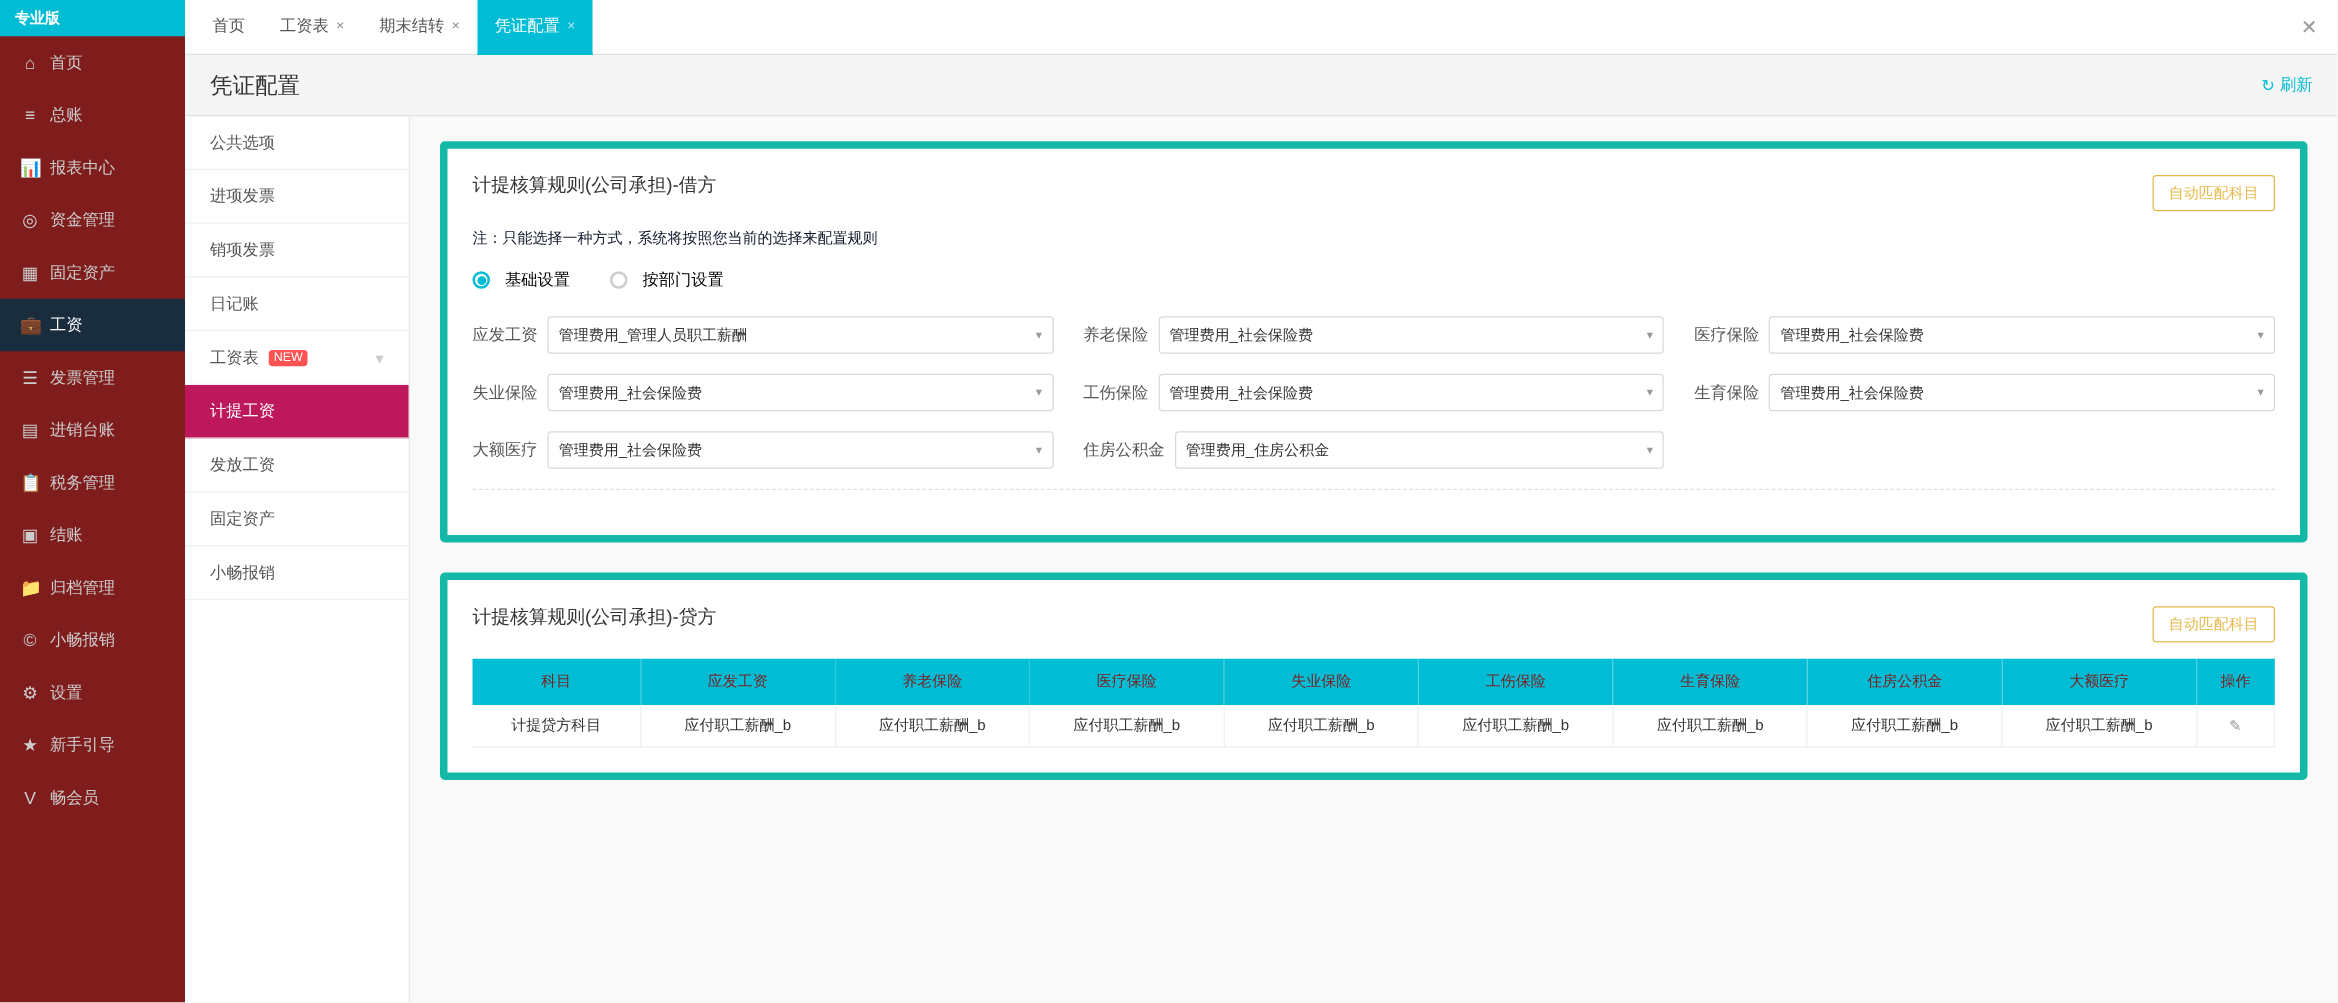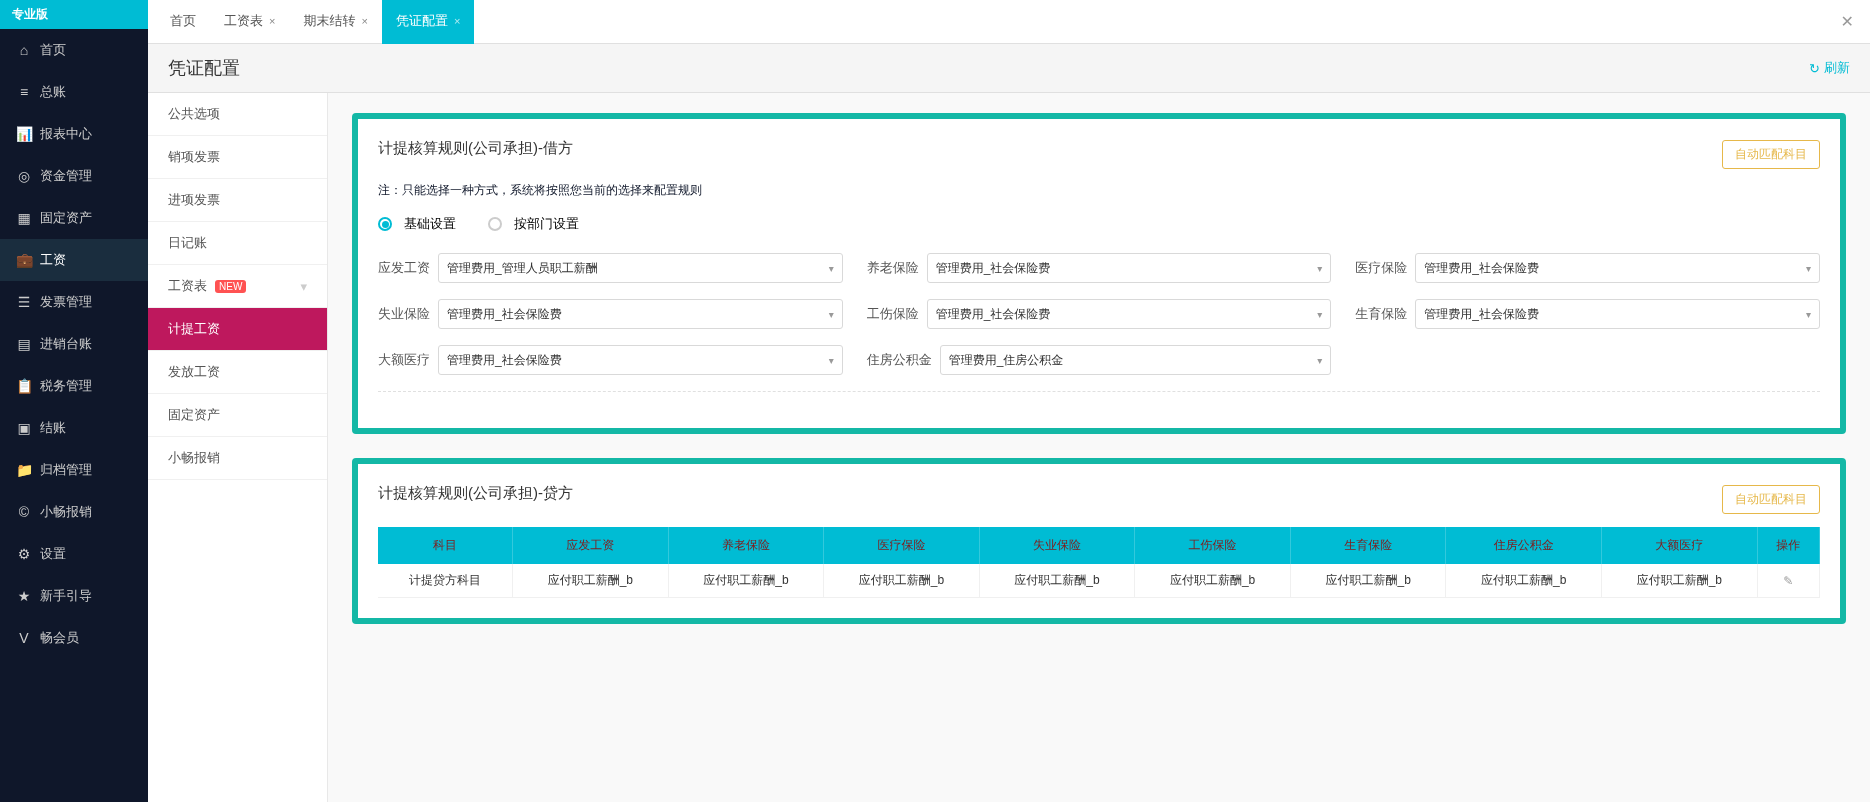--- a/index.html
+++ b/index.html
@@ -1,21 +1,21 @@
 <!DOCTYPE html>
 <html><head>
   <meta charset="utf-8">
   <style>
     * { margin: 0; padding: 0; box-sizing: border-box; }
     body { font-family: "Microsoft YaHei", sans-serif; font-size: 13px; background: #f5f5f5; display: flex; height: 802px; overflow: hidden; }
 
     
     .sidebar {
       width: 148px;
-      background: #0f172a;
+      background: #7f1d1d;
       color: #ccc;
       display: flex;
       flex-direction: column;
       flex-shrink: 0;
       height: 100%;
       overflow-y: auto;
     }
     .sidebar-header {
       background: #00bcd4;
       color: white;
@@ -361,24 +361,24 @@
     </div>
   </div>
 
   <div class="content-area">
 
     <div class="left-nav">
       <div class="left-nav-item">
         <span>公共选项</span>
       </div>
       <div class="left-nav-item">
+        <span>进项发票</span>
+      </div>
+      <div class="left-nav-item">
         <span>销项发票</span>
-      </div>
-      <div class="left-nav-item">
-        <span>进项发票</span>
       </div>
       <div class="left-nav-item">
         <span>日记账</span>
       </div>
       <div class="left-nav-item" style="display:flex;align-items:center;gap:4px;">
         <span>工资表</span>
         <span class="new-badge">NEW</span>
         <span style="margin-left:auto;color:#ccc;">▾</span>
       </div>
       <div class="left-nav-item active">

